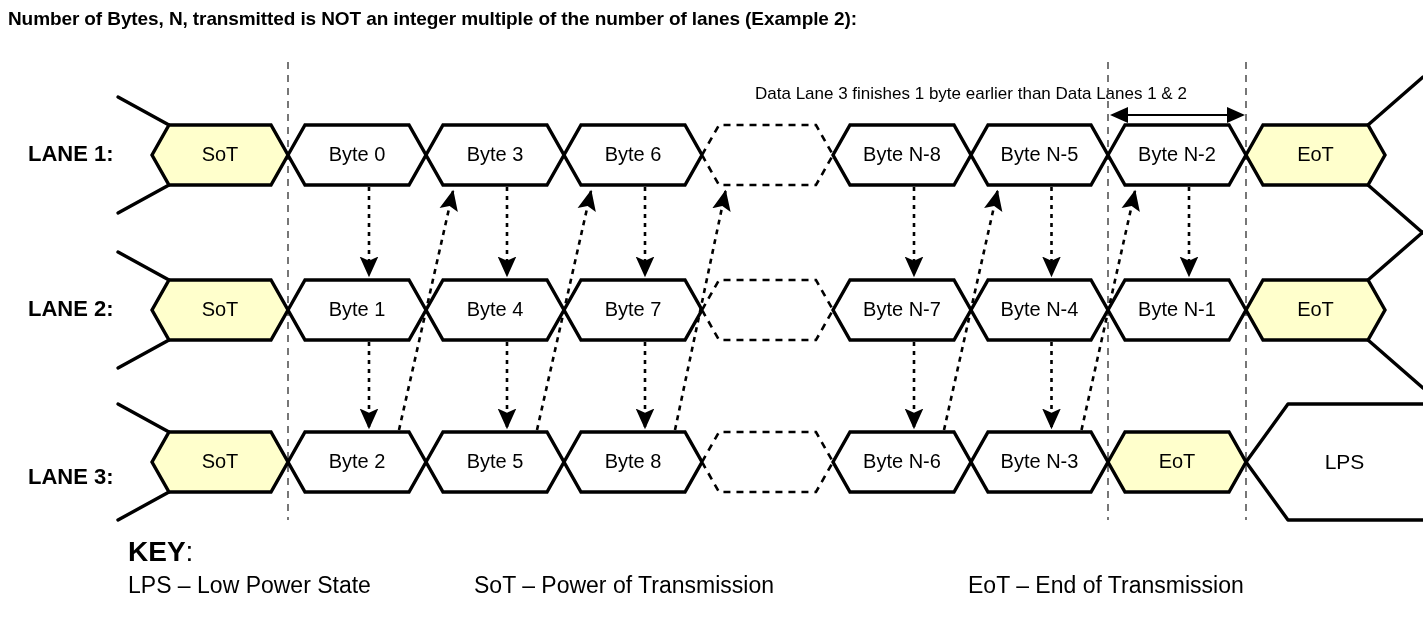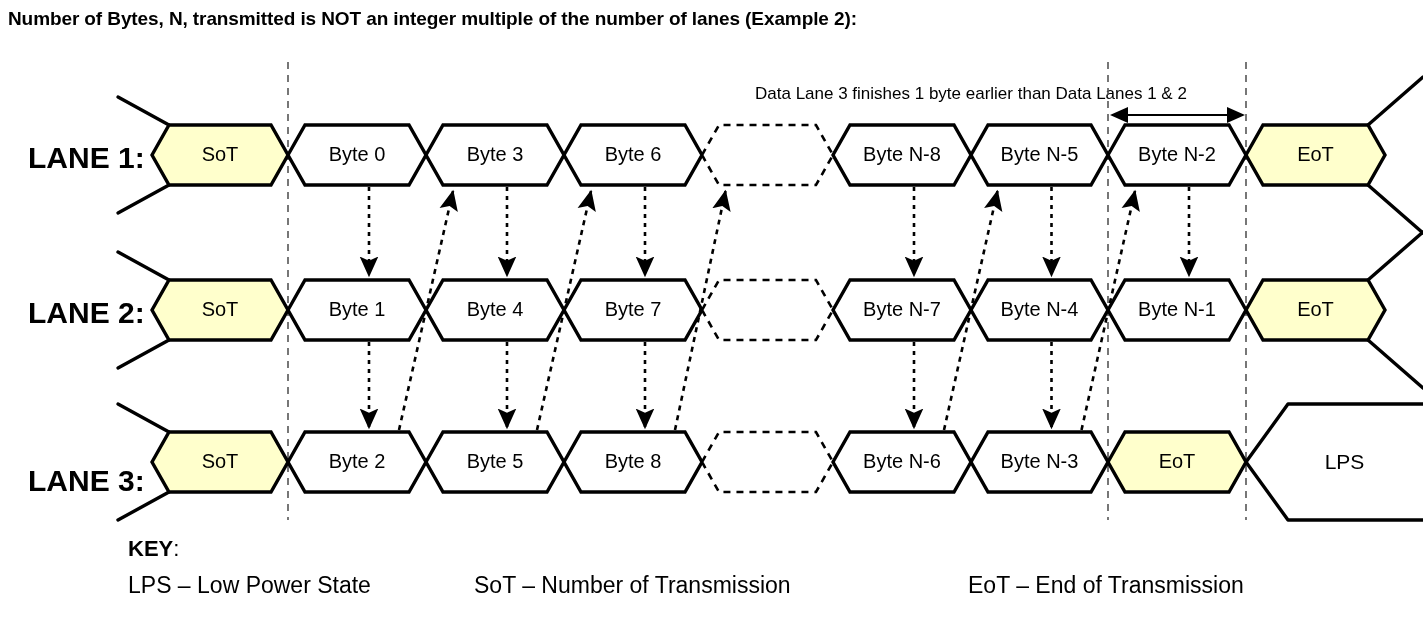--- a/index.html
+++ b/index.html
@@ -1,23 +1,23 @@
 <!DOCTYPE html>
 <html><head>
 <meta charset="utf-8">
 <style>
   html,body{margin:0;padding:0;background:#fff;}
   body{width:1423px;height:622px;overflow:hidden;
        font-family:"Liberation Sans","DejaVu Sans",sans-serif;color:#000;}
   #root{position:relative;width:1423px;height:622px;}
   .title{position:absolute;left:8px;top:8px;font-size:19px;font-weight:bold;
          letter-spacing:-0.1px;white-space:nowrap;}
-  .lane-label{position:absolute;font-size:30px;font-weight:bold;white-space:nowrap;}
+  .lane-label{position:absolute;font-size:22px;font-weight:bold;white-space:nowrap;}
   .note{position:absolute;font-size:17px;white-space:nowrap;margin-top:12px;}
-  .key-head{position:absolute;font-size:22px;white-space:nowrap;}
+  .key-head{position:absolute;font-size:28px;white-space:nowrap;}
   .key-head b{font-weight:bold;}
   .key-line{position:absolute;font-size:23px;white-space:nowrap;}
   svg{position:absolute;left:0;top:0;}
   .cellText{font-family:"Liberation Sans","DejaVu Sans",sans-serif;font-size:20px;
             text-anchor:middle;dominant-baseline:middle;fill:#000;}
   .lpsText{font-family:"Liberation Sans","DejaVu Sans",sans-serif;font-size:21px;
            text-anchor:middle;dominant-baseline:middle;fill:#000;}
 </style>
 </head>
 <body>
@@ -136,16 +136,16 @@
         <text x="1177" y="463" class="cellText">EoT</text>
         <text x="1344.5" y="463" class="lpsText">LPS</text>
       </g>
   </svg>
 
   <div class="key-head" style="left:128px;top:536px;">
     <b>KEY</b><span>:</span>
   </div>
 
   <div class="key-line" style="left:128px;top:572px;">LPS – Low Power State</div>
-  <div class="key-line" style="left:474px;top:572px;">SoT – Number of Transmission</div>
+  <div class="key-line" style="left:474px;top:572px;">SoT – Power of Transmission</div>
   <div class="key-line" style="left:968px;top:572px;">EoT – End of Transmission</div>
 
 </div>
 
 </body></html>

